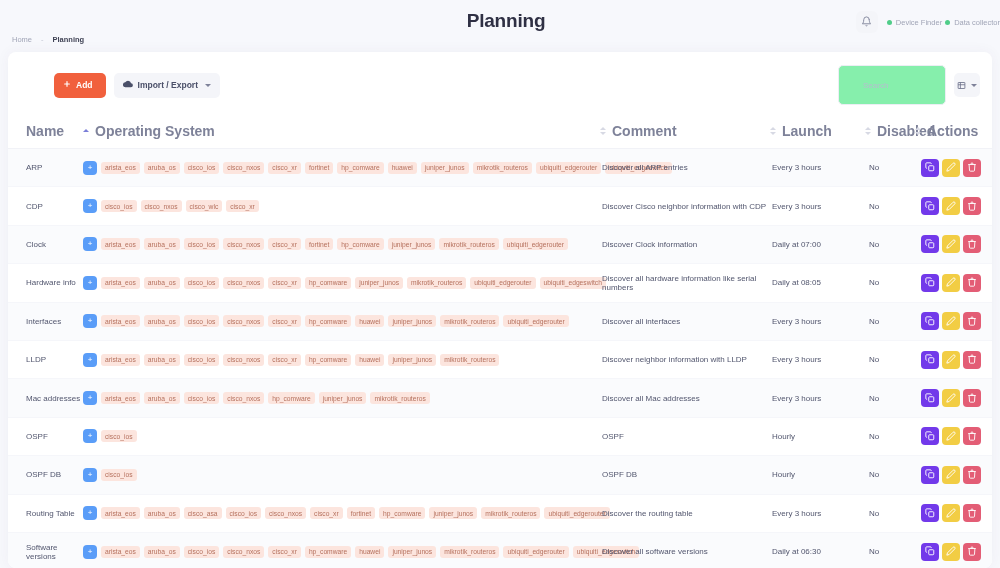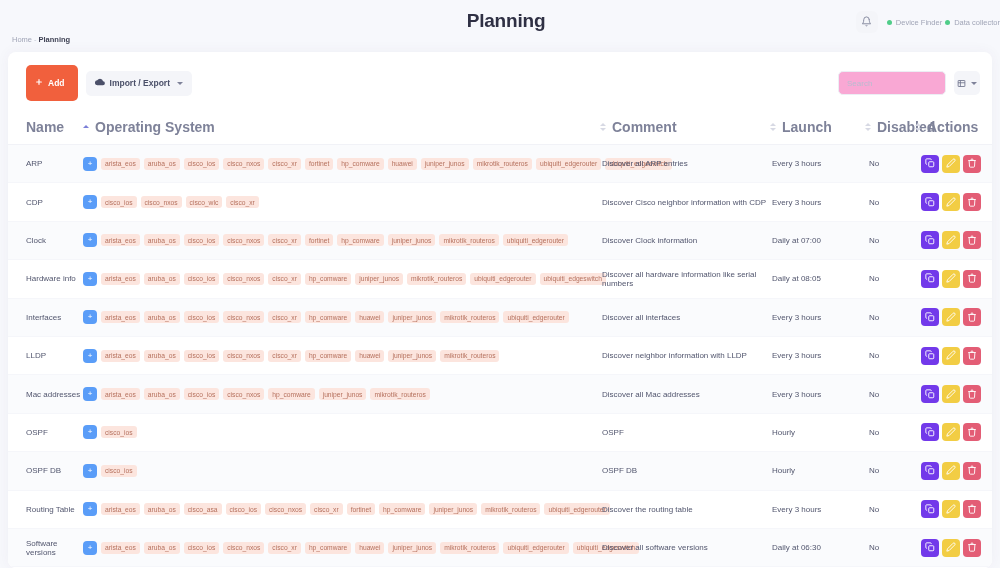--- a/index.html
+++ b/index.html
@@ -26,21 +26,21 @@
     letter-spacing: -0.2px;
     line-height: 22px;
     margin: 0;
   }
   .breadcrumb {
     margin-top: 3px;
     font-size: 7.5px;
     color: #a1a5b7;
     display: flex;
     align-items: center;
-    gap: 2px;
+    gap: 9px;
   }
   .breadcrumb .crumb-link { color: #a1a5b7; }
   .breadcrumb .crumb-sep { color: #c4c7d4; }
   .breadcrumb .crumb-current { color: #3f4254; font-weight: bold; }
 
   .head-right {
     position: absolute;
     right: 0px;
     top: 11px;
     display: flex;
@@ -71,49 +71,50 @@
     display: flex;
     align-items: center;
     padding: 13px 12px 12px 18px;
     gap: 8px;
   }
   .btn-add {
     background: #f1603d;
     color: #fff;
     border: none;
     border-radius: 5px;
-    height: 36px;
+    height: 25px;
     padding: 0 13px 0 9px;
     font-size: 8.5px;
     font-weight: bold;
     display: flex; align-items: center; gap: 5px;
     cursor: pointer;
+    margin-left: 28px;
   }
   .btn-import {
     background: #f4f5f9;
     color: #4b5069;
     border: none;
     border-radius: 5px;
     height: 25px;
     padding: 0 9px;
     font-size: 8.5px;
     font-weight: bold;
     display: flex; align-items: center; gap: 5px;
     cursor: pointer;
   }
   .caret { width: 0; height: 0; border-left: 3px solid transparent; border-right: 3px solid transparent; border-top: 3.5px solid #7e8299; margin-left: 2px; }
   .spacer { flex: 1; }
   .search-input {
-    width: 108px; height: 24px;
+    width: 108px; height: 40px;
     border: 1px solid #eceef4;
     border-radius: 5px;
-    padding: 0 8px;
+    padding: 0 24px;
     font-size: 8px;
     color: #3f4254;
-    background: #f9a8d4;
+    background: #86efac;
     font-family: "Liberation Sans", sans-serif;
     outline: none;
   }
   .search-input::placeholder { color: #b8bcd0; }
   .btn-columns {
     background: #f4f5f9;
     border: none;
     border-radius: 5px;
     height: 24px;
     width: 26px;

